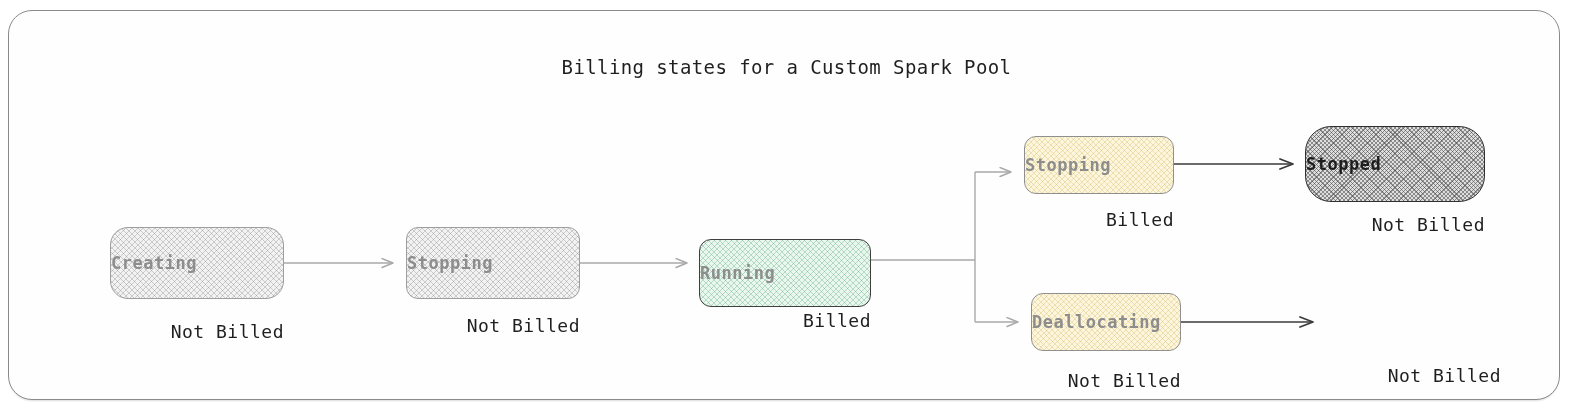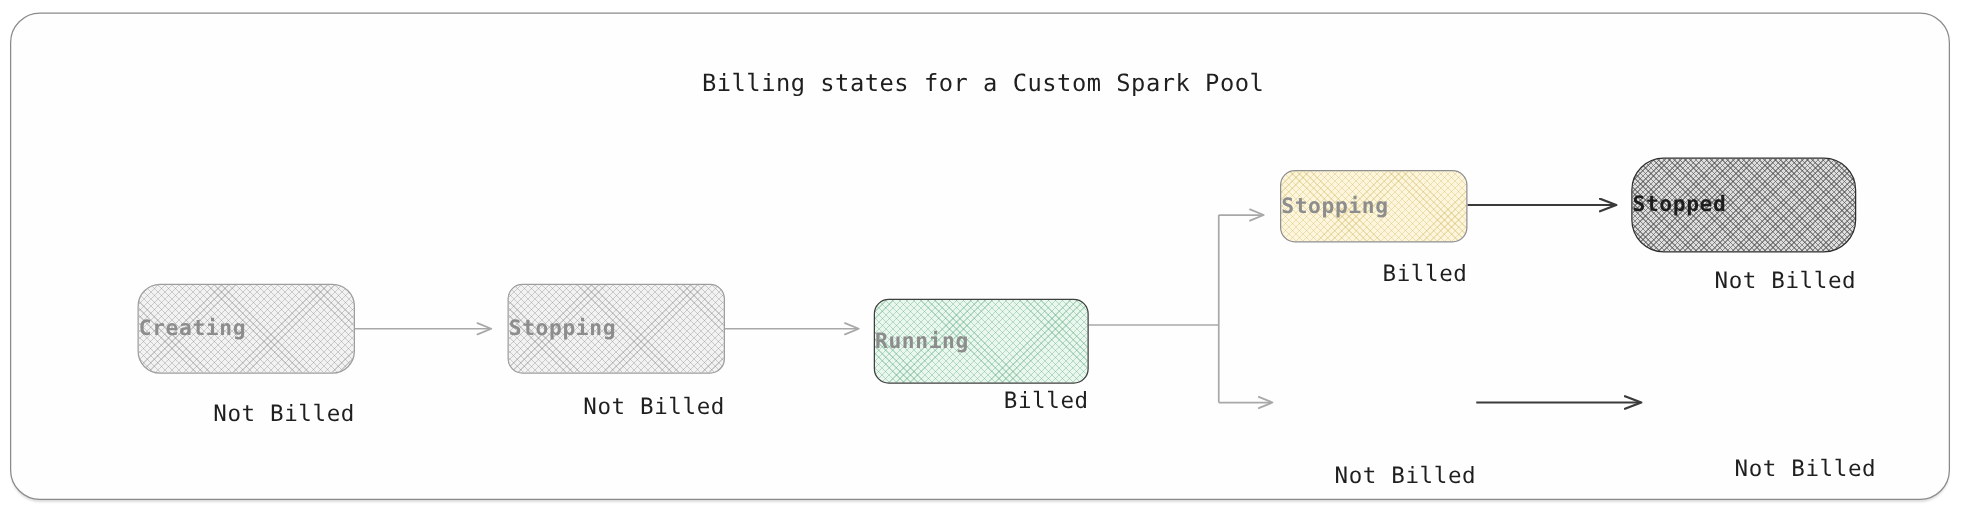--- a/index.html
+++ b/index.html
@@ -172,17 +172,20 @@
   <div class="node hatch-yellow" style="left:1024px; top:136px; width:150px; height:58px;">
     <span>Stopping</span>
   </div>
   <div class="billing-label" style="left:1024px; top:209px; width:150px;">Billed</div>
 
   <div class="node hatch-darkgray" style="left:1305px; top:126px; width:180px; height:76px;border-radius:26px;">
     <span>Stopped</span>
   </div>
   <div class="billing-label" style="left:1305px; top:214px; width:180px;">Not Billed</div>
 
+  <div class="node hatch-yellow" style="left:1031px; top:293px; width:150px; height:58px;">
+    <span>Deallocating</span>
+  </div>
   <div class="billing-label" style="left:1031px; top:370px; width:150px;">Not Billed</div>
 
   <div class="billing-label" style="left:1325px; top:365px; width:176px;">Not Billed</div>
 
 </div>
 
 </body></html>

